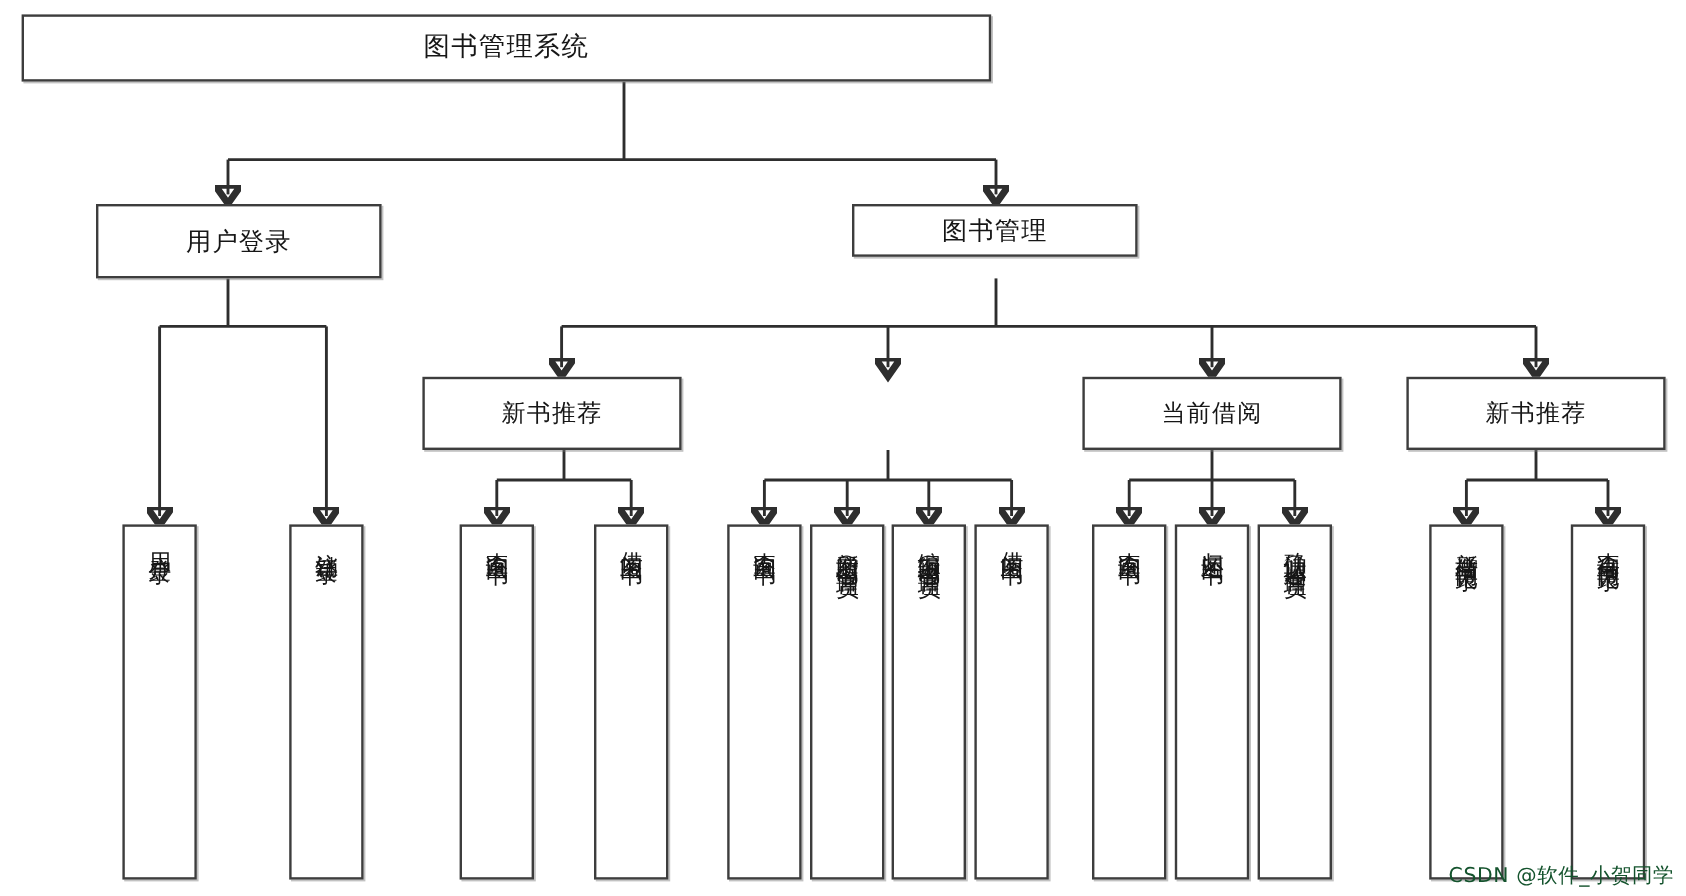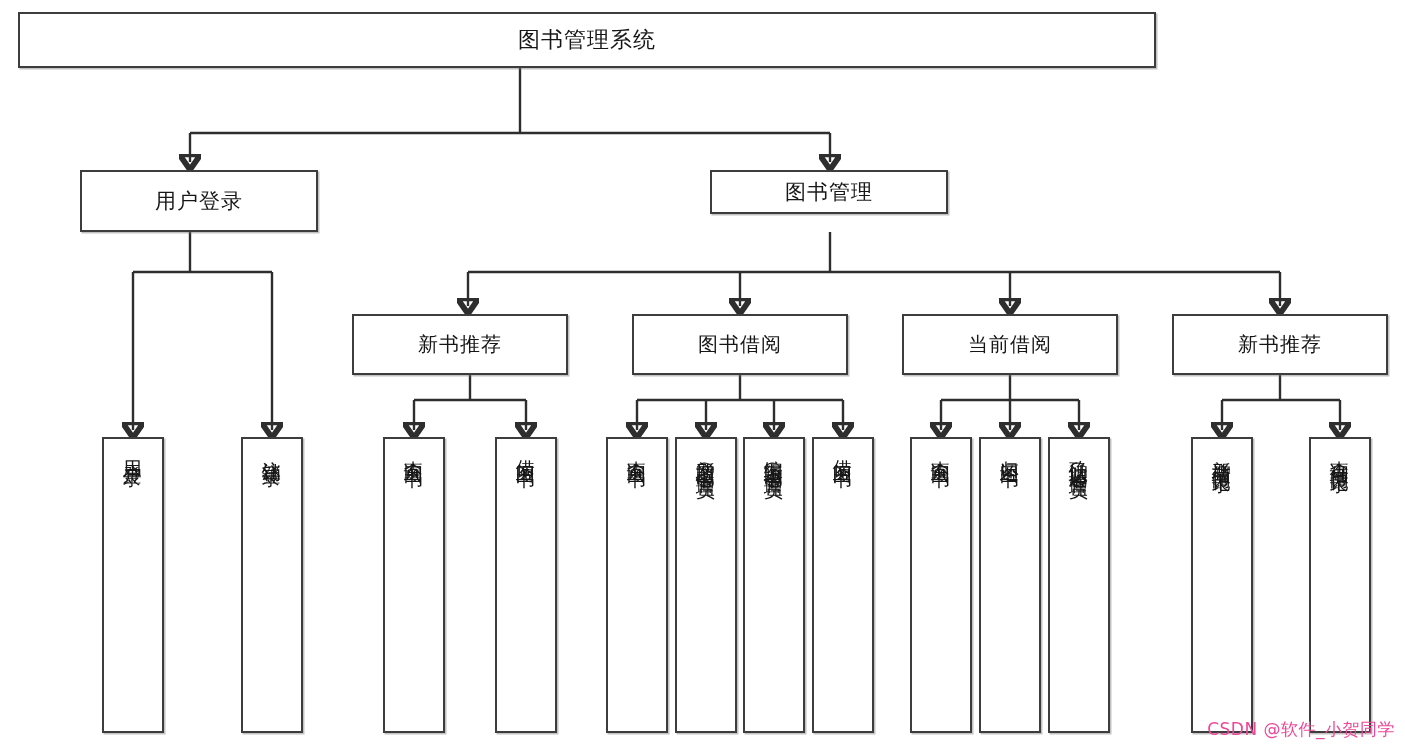--- a/index.html
+++ b/index.html
@@ -53,21 +53,21 @@
     position:absolute;left:0;top:0;width:1405px;height:747px;
     pointer-events:none;
   }
   svg.conn path,svg.conn line{
     stroke:#2e2e2e;stroke-width:2.4;fill:none;
   }
   .watermark{
     position:absolute;
     right:10px;bottom:6px;
     font-size:17px;
-    color:#ec4899;
+    color:#14532d;
     letter-spacing:.5px;
     white-space:nowrap;
     user-select:none;
   }
 </style>
 </head>
 <body>
 
 <div id="diagram">
 
@@ -112,36 +112,33 @@
     <path d="M941,400 L941,430" marker-end="url(#arw)"></path>
     <path d="M1010,400 L1010,430" marker-end="url(#arw)"></path>
     <path d="M1079,400 L1079,430" marker-end="url(#arw)"></path>
 
     <path d="M1280,375 L1280,400"></path>
     <path d="M1222,400 L1340,400"></path>
     <path d="M1222,400 L1222,430" marker-end="url(#arw)"></path>
     <path d="M1340,400 L1340,430" marker-end="url(#arw)"></path>
   </svg>
 
-  <div class="node root" style="left:18px;top:12px;width:1138px;height:56px;">
+  <div class="node root" style="left:18px;top:12px;width:808px;height:56px;">
     <span class="lbl">图书管理系统</span>
   </div>
 
   <div class="node lvl2" style="left:80px;top:170px;width:238px;height:62px;">
     <span class="lbl">用户登录</span>
   </div>
   <div class="node lvl2" style="left:710px;top:170px;width:238px;height:44px;">
     <span class="lbl">图书管理</span>
   </div>
 
   <div class="node lvl3" style="left:352px;top:314px;width:216px;height:61px;">
     <span class="lbl">新书推荐</span>
-  </div>
-  <div class="node lvl3" style="left:632px;top:314px;width:216px;height:61px;">
-    <span class="lbl">图书借阅</span>
   </div>
   <div class="node lvl3" style="left:902px;top:314px;width:216px;height:61px;">
     <span class="lbl">当前借阅</span>
   </div>
   <div class="node lvl3" style="left:1172px;top:314px;width:216px;height:61px;">
     <span class="lbl">新书推荐</span>
   </div>
 
   <div class="node leaf" style="left:102px;top:437px;width:62px;height:296px;">
     <span class="lbl">用户登录</span>

